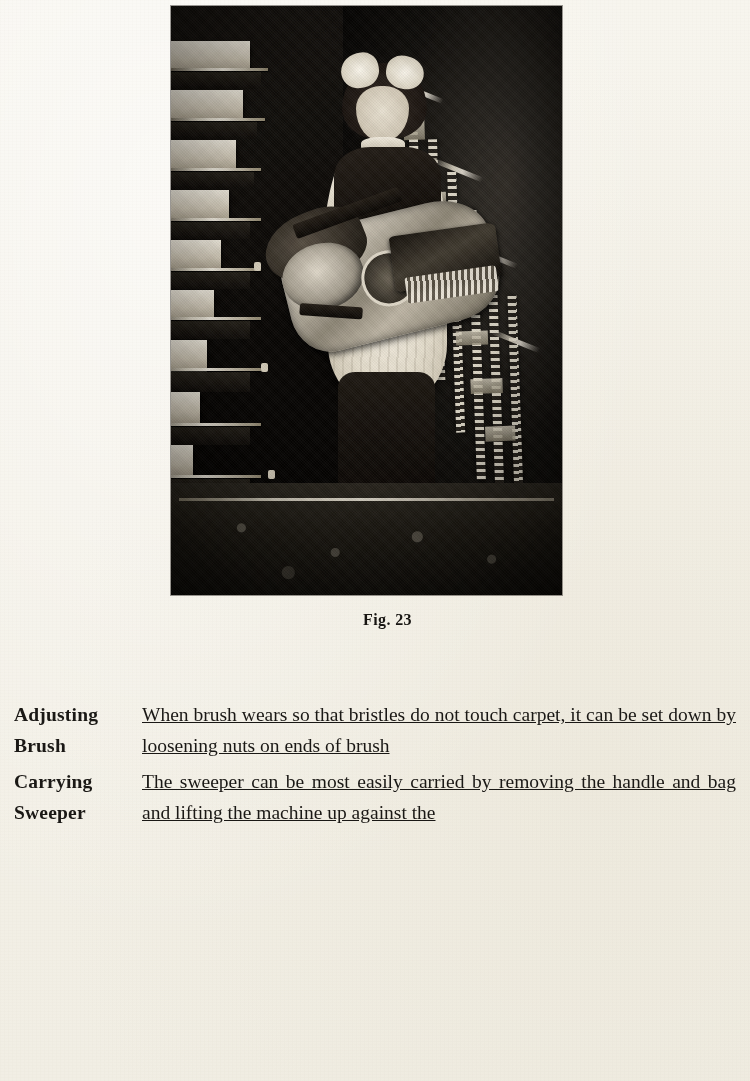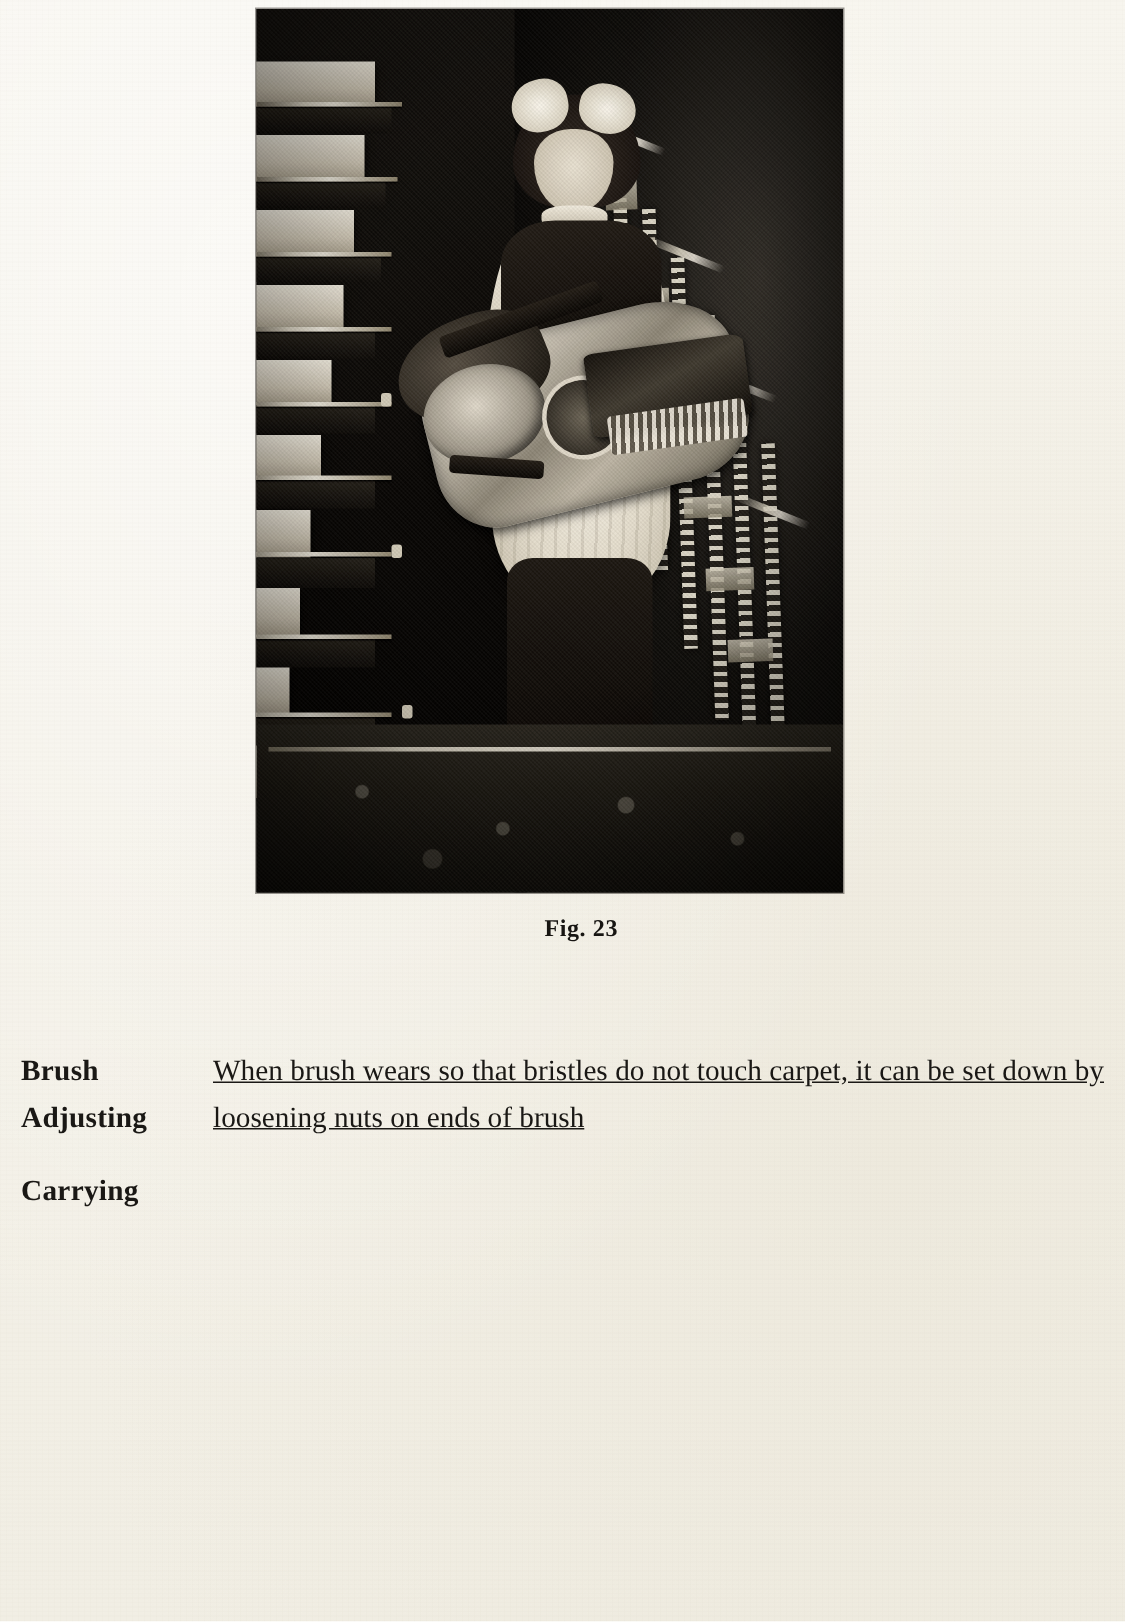--- a/index.html
+++ b/index.html
@@ -430,29 +430,33 @@
       <div id="photo-vignette"></div>
     </div>
 
     <div id="figure-caption">Fig. 23</div>
   </div>
 
   <div id="text-block">
 
     <div class="clearfix">
       <div class="sidehead">
+        <span>Adjusting</span>
         <span>Brush</span>
-        <span>Adjusting</span>
       </div>
       <div class="body-run">
         <p class="para">When brush wears so that bristles do not touch carpet, it can be set down by loosening nuts on ends of brush</p>
       </div>
     </div>
 
 
-    <div class="clearfix gap" style="margin-top:13px;">
+    <div class="clearfix gap" style="">
       <div class="sidehead">
         <span>Carrying</span>
+        <span>Sweeper</span>
+      </div>
+      <div class="body-run">
+        <p class="para">The sweeper can be most easily carried by removing the handle and bag and lifting the machine up against the</p>
       </div>
     </div>
 
   </div>
 </div>
 
 </body></html>

